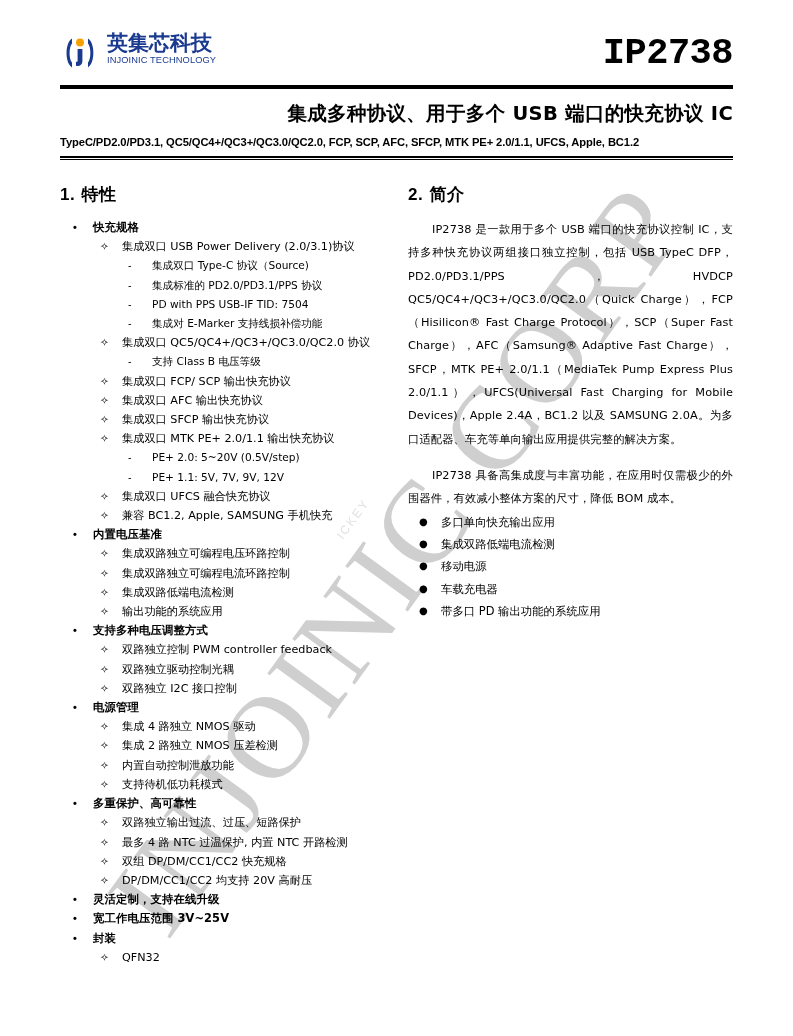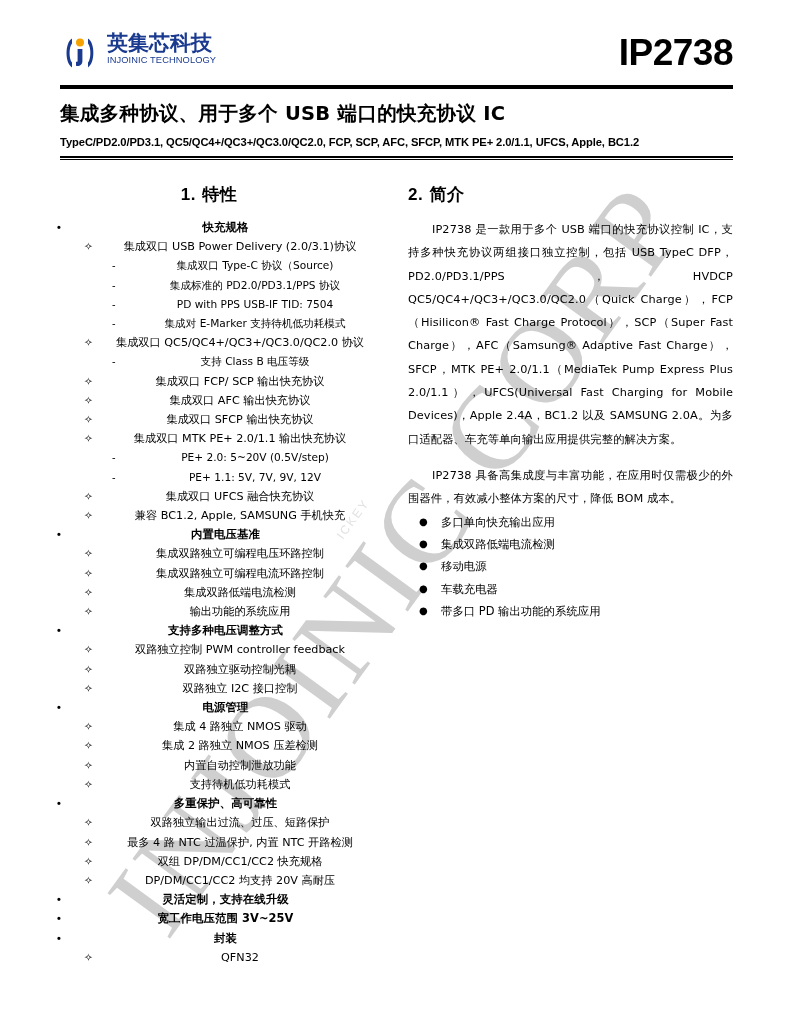--- a/index.html
+++ b/index.html
@@ -73,40 +73,40 @@
   }
   .logo-en {
     font-family: "Liberation Sans", sans-serif;
     font-weight: 400;
     font-size: 9.3px;
     color: #1a3a8f;
     letter-spacing: 0.1px;
     margin-top: 2px;
   }
   .part-number {
-    font-family: Liberation Sans, sans-serif;
+    font-family: Liberation Mono, monospace;
     font-weight: 700;
     font-size: 37px;
     letter-spacing: -0.5px;
     color: #000;
   }
 
   .rule-thick {
     position: absolute;
     left: 60px; top: 85px;
     width: 673px; height: 4px;
     background: #000;
   }
 
   
   .doc-title {
     position: absolute;
     left: 60px; top: 100px;
     width: 673px;
-    text-align: left;
+    text-align: right;
     font-family: "DejaVu Sans", sans-serif;
     font-weight: 700;
     font-size: 19.5px;
     letter-spacing: 0.3px;
   }
   .doc-subtitle {
     position: absolute;
     left: 60px; top: 136px;
     width: 673px;
     font-family: "Liberation Sans", sans-serif;
@@ -118,23 +118,22 @@
     position: absolute;
     left: 60px; top: 156px;
     width: 673px; height: 4px;
     border-top: 2px solid #000;
     border-bottom: 1px solid #000;
   }
 
   
   .col-left {
     position: absolute;
-    left: 44px; top: 183px;
+    left: 60px; top: 183px;
     width: 330px;
-    text-align: center;
   }
   .col-right {
     position: absolute;
     left: 408px; top: 183px;
     width: 325px;
   }
 
   .sec-heading {
     font-family: "DejaVu Sans", sans-serif;
     font-weight: 700;
@@ -257,21 +256,21 @@
       <div class="sec-heading">
         <span class="num">1.</span>
         <span>特性</span>
       </div>
       <ul class="lvl" id="features-list">
           <li class="l1"><span class="bul">•</span><span>快充规格</span></li>
           <li class="l2"><span class="bul">✧</span><span>集成双口 USB Power Delivery (2.0/3.1)协议</span></li>
           <li class="l3"><span class="bul">-</span><span>集成双口 Type-C 协议（Source)</span></li>
           <li class="l3"><span class="bul">-</span><span>集成标准的 PD2.0/PD3.1/PPS 协议</span></li>
           <li class="l3"><span class="bul">-</span><span>PD with PPS USB-IF TID: 7504</span></li>
-          <li class="l3"><span class="bul">-</span><span>集成对 E-Marker 支持待机低功耗模式</span></li>
+          <li class="l3"><span class="bul">-</span><span>集成对 E-Marker 支持线损补偿功能</span></li>
           <li class="l2"><span class="bul">✧</span><span>集成双口 QC5/QC4+/QC3+/QC3.0/QC2.0 协议</span></li>
           <li class="l3"><span class="bul">-</span><span>支持 Class B 电压等级</span></li>
           <li class="l2"><span class="bul">✧</span><span>集成双口 FCP/ SCP 输出快充协议</span></li>
           <li class="l2"><span class="bul">✧</span><span>集成双口 AFC 输出快充协议</span></li>
           <li class="l2"><span class="bul">✧</span><span>集成双口 SFCP 输出快充协议</span></li>
           <li class="l2"><span class="bul">✧</span><span>集成双口 MTK PE+ 2.0/1.1 输出快充协议</span></li>
           <li class="l3"><span class="bul">-</span><span>PE+ 2.0: 5~20V (0.5V/step)</span></li>
           <li class="l3"><span class="bul">-</span><span>PE+ 1.1: 5V, 7V, 9V, 12V</span></li>
           <li class="l2"><span class="bul">✧</span><span>集成双口 UFCS 融合快充协议</span></li>
           <li class="l2"><span class="bul">✧</span><span>兼容 BC1.2, Apple, SAMSUNG 手机快充</span></li>

